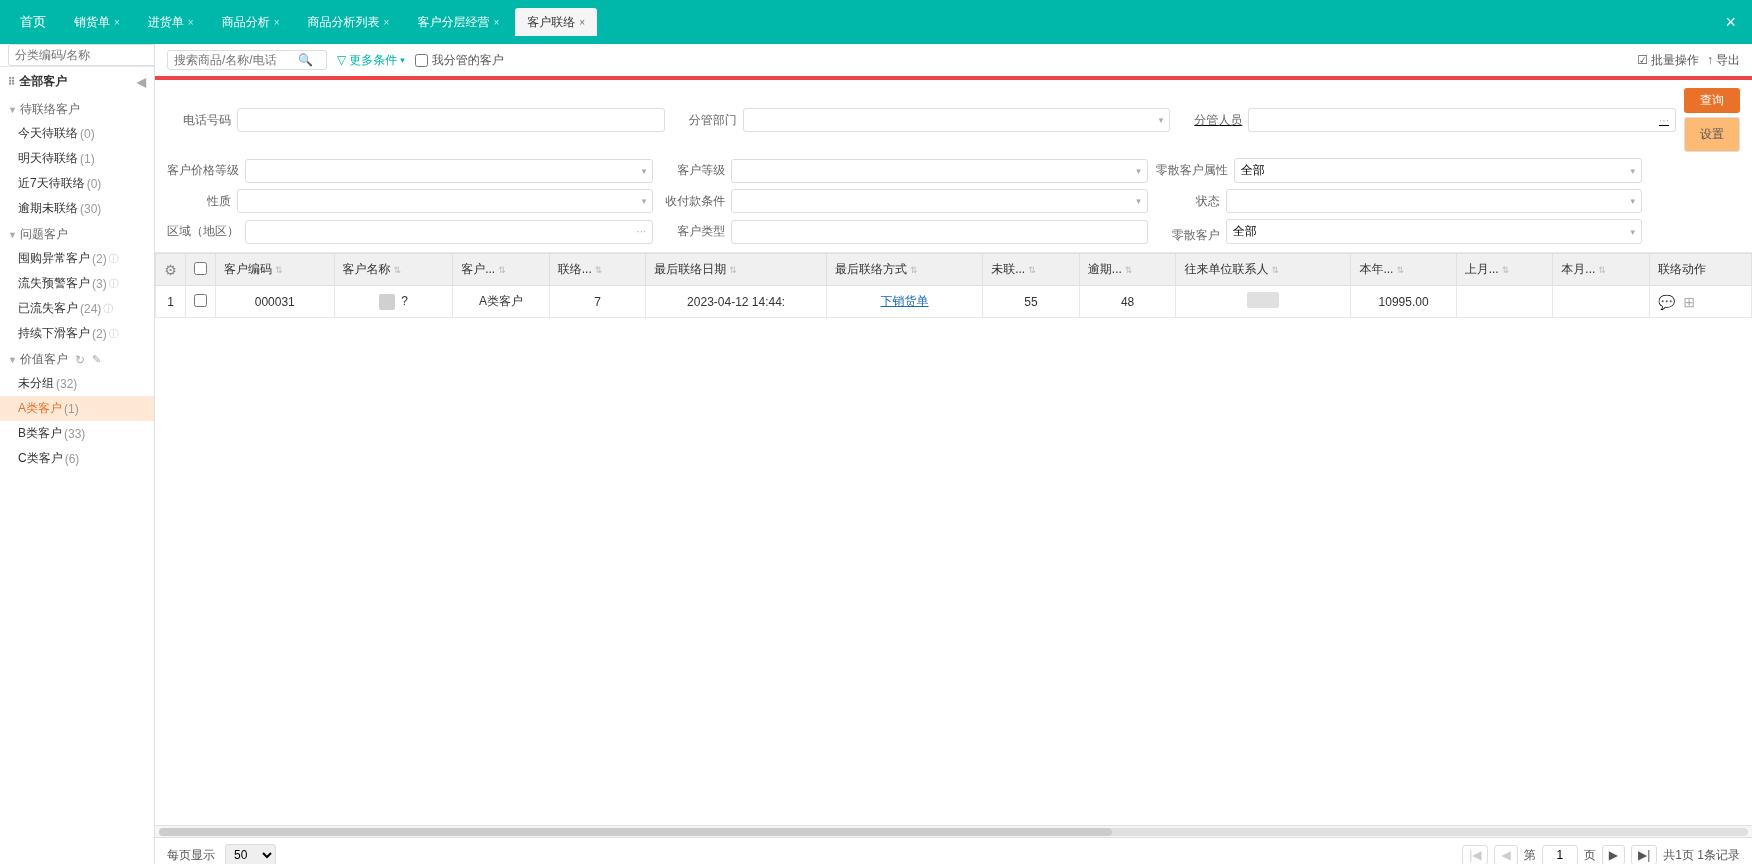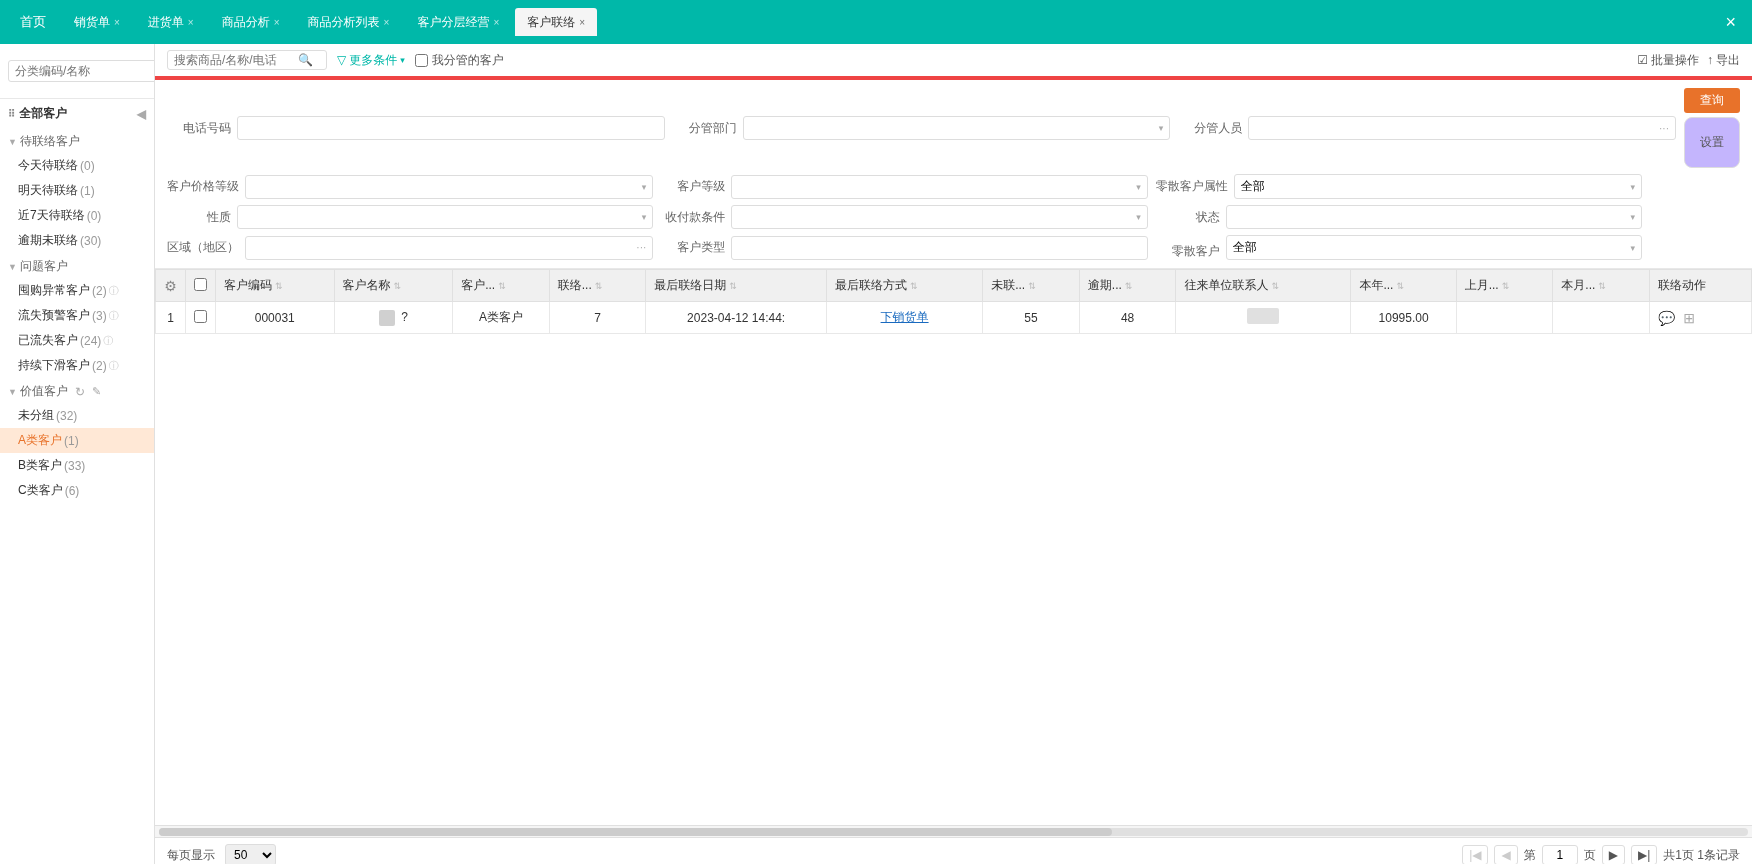--- a/index.html
+++ b/index.html
@@ -12,21 +12,21 @@
     .nav-tab .close-icon { font-size: 10px; color: inherit; opacity: 0.7; cursor: pointer; }
     .nav-home { color: #fff; font-size: 13px; padding: 0 12px; cursor: pointer; }
     .nav-spacer { flex: 1; }
     .nav-close-btn { color: #fff; font-size: 18px; cursor: pointer; padding: 0 8px; }
 
     
     .main-layout { display: flex; height: calc(864px - 36px); }
 
     
     .sidebar { width: 155px; background: #fff; border-right: 1px solid #e0e0e0; display: flex; flex-direction: column; overflow-y: auto; flex-shrink: 0; }
-    .sidebar-search { display: flex; align-items: flex-end; padding: 16px 8px; border-bottom: 1px solid #e8e8e8; gap: 4px; }
+    .sidebar-search { display: flex; align-items: flex-end; padding: 0 8px; border-bottom: 1px solid #e8e8e8; gap: 4px; }
     .sidebar-search input { flex: 1; border: 1px solid #ddd; border-radius: 3px; padding: 3px 6px; font-size: 12px; outline: none; }
     .sidebar-header { display: flex; align-items: center; padding: 6px 8px; font-weight: bold; font-size: 13px; color: #333; gap: 4px; }
     .sidebar-header .grid-icon { color: #888; font-size: 10px; }
     .sidebar-collapse-icon { margin-left: auto; color: #aaa; cursor: pointer; font-size: 12px; }
     .sidebar-group-label { display: flex; align-items: center; padding: 5px 8px 3px; font-size: 12px; color: #666; gap: 3px; cursor: pointer; }
     .sidebar-group-label .arrow { font-size: 9px; color: #aaa; }
     .sidebar-item { display: flex; align-items: center; padding: 4px 8px 4px 18px; font-size: 12px; color: #333; cursor: pointer; }
     .sidebar-item.active { background: #ffe8d6; color: #e8722a; }
     .sidebar-item .count { color: #999; margin-left: 2px; }
     .sidebar-item .info-icon { color: #ccc; font-size: 10px; margin-left: 2px; }
@@ -50,21 +50,21 @@
     
     .adv-filter { background: #fff; padding: 8px 12px; border-bottom: 1px solid #e8e8e8; flex-shrink: 0; }
     .adv-filter-row { display: flex; align-items: center; gap: 8px; margin-bottom: 6px; }
     .adv-filter-row:last-child { margin-bottom: 0; }
     .filter-field { display: flex; align-items: center; flex: 1; min-width: 0; }
     .filter-label { color: #666; font-size: 12px; white-space: nowrap; min-width: 70px; text-align: right; padding-right: 6px; }
     .filter-input { flex: 1; border: 1px solid #ddd; border-radius: 3px; padding: 3px 6px; font-size: 12px; outline: none; background: #fff; display: flex; align-items: center; justify-content: space-between; min-height: 24px; }
     .filter-input .dropdown-arrow { color: #aaa; font-size: 9px; }
     .filter-input .dots { color: #aaa; font-size: 10px; }
     .query-btn { background: #e8722a; color: #fff; border: none; border-radius: 3px; padding: 4px 16px; cursor: pointer; font-size: 12px; }
-    .settings-btn { background: #c4b5fd; color: #555; border: 1px solid #ddd; border-radius: 8px; padding: 16px 12px; cursor: pointer; font-size: 12px; }
+    .settings-btn { background: #fdba74; color: #555; border: 1px solid #ddd; border-radius: 3px; padding: 8px 12px; cursor: pointer; font-size: 12px; }
     .filter-actions-col { display: flex; flex-direction: column; gap: 4px; }
 
     
     .table-area { flex: 1; overflow: auto; background: #fff; margin: 0; }
     table { width: 100%; border-collapse: collapse; font-size: 12px; }
     table thead tr { background: #f0f0f0; }
     table thead th { padding: 7px 8px; border: 1px solid #e0e0e0; font-weight: normal; color: #333; white-space: nowrap; text-align: left; }
     table thead th .th-inner { display: flex; align-items: center; gap: 3px; }
     table thead th .sort-icon { color: #bbb; font-size: 9px; cursor: pointer; }
     table tbody tr { background: #fff; }
@@ -239,21 +239,21 @@
           <span class="filter-label">电话号码</span>
           <input type="text" class="filter-input" style="flex: 1 1 0%; border: 1px solid rgb(221, 221, 221); border-radius: 3px; padding: 3px 6px; font-size: 12px; outline: none;">
         </div>
         <div class="filter-field" style="flex:3;">
           <span class="filter-label">分管部门</span>
           <div class="filter-input" style="flex:1;border:1px solid #ddd;border-radius:3px;padding:3px 6px;font-size:12px;display:flex;align-items:center;justify-content:space-between;cursor:pointer;">
             <span></span>
             <span class="dropdown-arrow">▾</span>
           </div>
         </div>
-        <div class="filter-field" style="flex:3;">
+        <div class="filter-field" style="flex:3;text-decoration:underline;">
           <span class="filter-label">分管人员</span>
           <div class="filter-input" style="flex:1;border:1px solid #ddd;border-radius:3px;padding:3px 6px;font-size:12px;display:flex;align-items:center;justify-content:space-between;cursor:pointer;">
             <span></span>
             <span class="dots">···</span>
           </div>
         </div>
         <div class="filter-actions-col">
           <button class="query-btn">查询</button>
           <button class="settings-btn">设置</button>
         </div>

